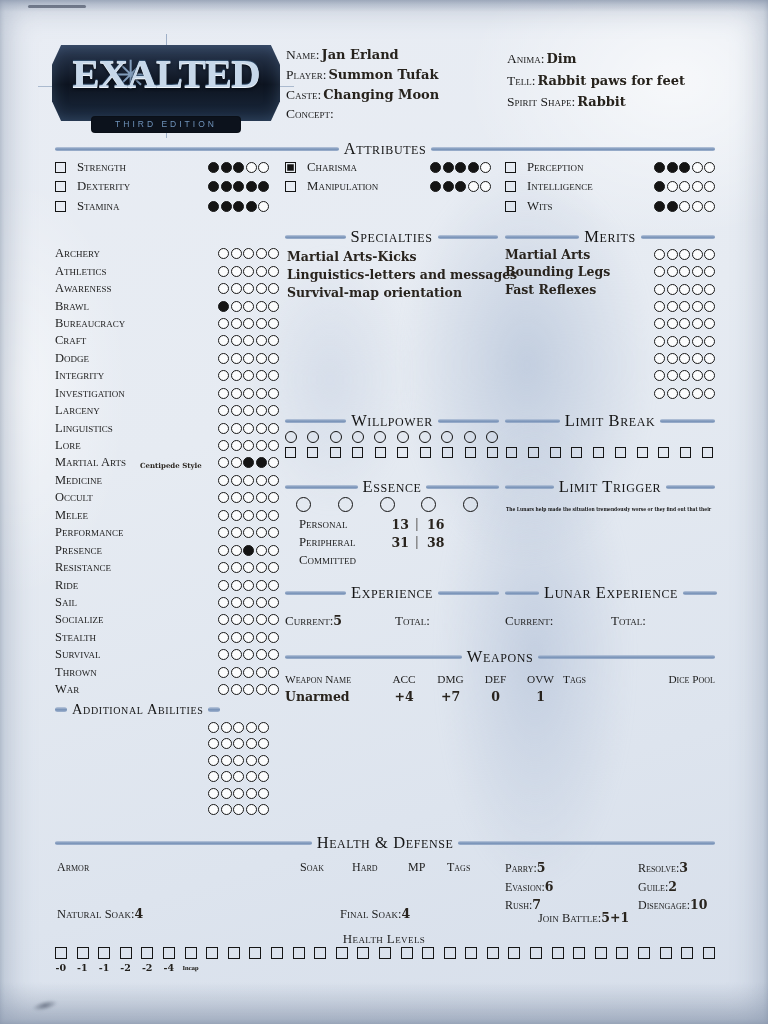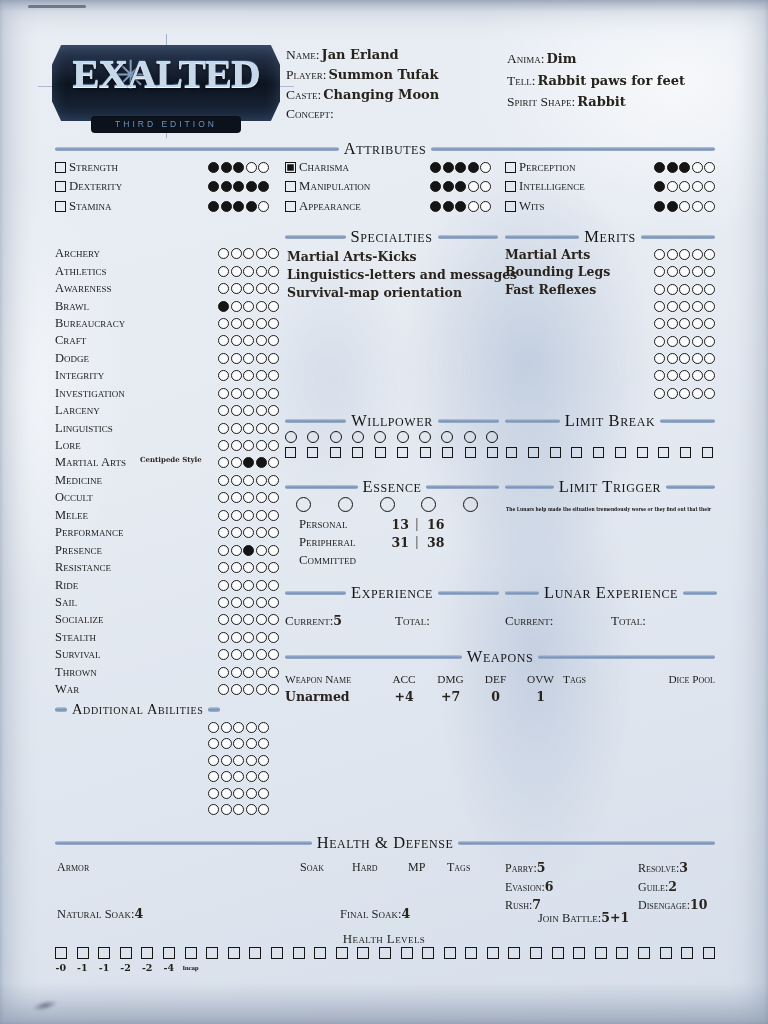--- a/index.html
+++ b/index.html
@@ -73,28 +73,28 @@
   .hf{height:19.8px;display:flex;align-items:baseline;white-space:nowrap}
   #hdr-right .hf{height:21.5px}
   .hl{font-variant:small-caps;font-size:13.5px;color:#1b1b1b}
   .hv{font-family:"DejaVu Serif",serif;font-weight:bold;font-size:13px;color:#26221c;margin-left:2px}
 
   
   #attr-head{left:55px;right:53px;top:139px}
   #attr-cols{position:absolute;left:55px;top:158px;width:660px;display:grid;
         grid-template-columns:214px 206px 208px;column-gap:16px}
   #attr-cols>div:nth-child(3){margin-left:-2px}
-  .arow{height:19.3px;display:flex;align-items:center;gap:3px}
+  .arow{height:19.3px;display:flex;align-items:center;gap:11px}
   .arow .lbl{flex:1;font-size:12.8px}
 
   
   #abil-head{left:55px;top:227px;width:225px}
   #abil-list{position:absolute;left:55px;top:245px;width:224px}
   .abrow{height:17.45px;display:flex;align-items:center;justify-content:space-between}
-  .abname{display:flex;align-items:flex-start}
+  .abname{display:flex;align-items:flex-end}
   .abnote{font-family:"DejaVu Serif",serif;font-weight:bold;font-size:7px;color:#2a251f;margin-left:14px}
 
   
   #addl-head{left:55px;top:701px;width:228px}
   #addl-list{position:absolute;left:55px;top:719px;width:214px}
   .adrow{height:16.5px;display:flex;align-items:center;justify-content:flex-end}
 
   
   #spec-head{left:285px;top:227px;width:213px}
   #spec-list{position:absolute;left:287px;top:247px}
@@ -274,31 +274,20 @@
           <span class="cb"></span>
           <span class="lbl">Manipulation</span>
           <span class="dots">
             <span class="dot f"></span>
             <span class="dot f"></span>
             <span class="dot f"></span>
             <span class="dot"></span>
             <span class="dot"></span>
           </span>
         </div>
-        <div class="arow">
-          <span class="cb"></span>
-          <span class="lbl">Appearance</span>
-          <span class="dots">
-            <span class="dot f"></span>
-            <span class="dot f"></span>
-            <span class="dot f"></span>
-            <span class="dot"></span>
-            <span class="dot"></span>
-          </span>
-        </div>
       </div>
       <div id="attr-col-2">
         <div class="arow">
           <span class="cb"></span>
           <span class="lbl">Perception</span>
           <span class="dots">
             <span class="dot f"></span>
             <span class="dot f"></span>
             <span class="dot f"></span>
             <span class="dot"></span>

